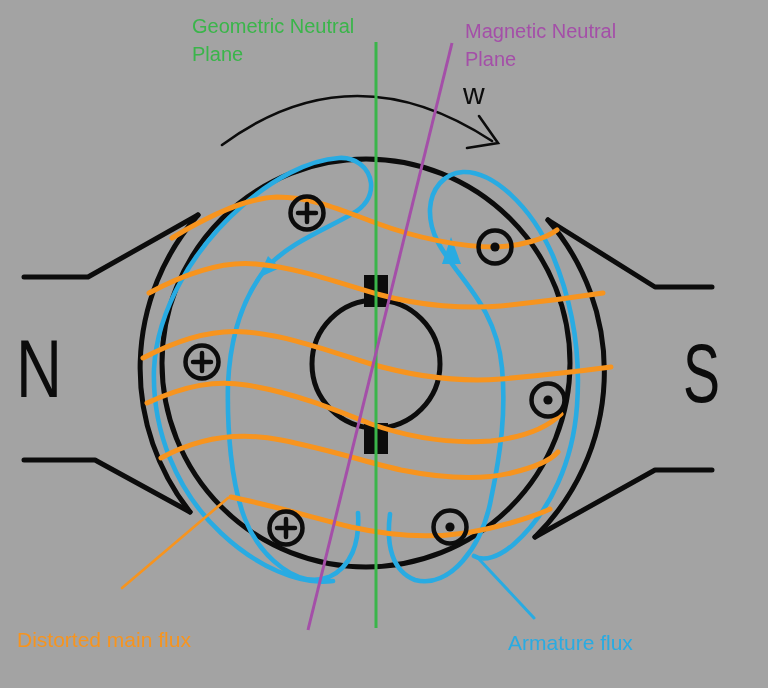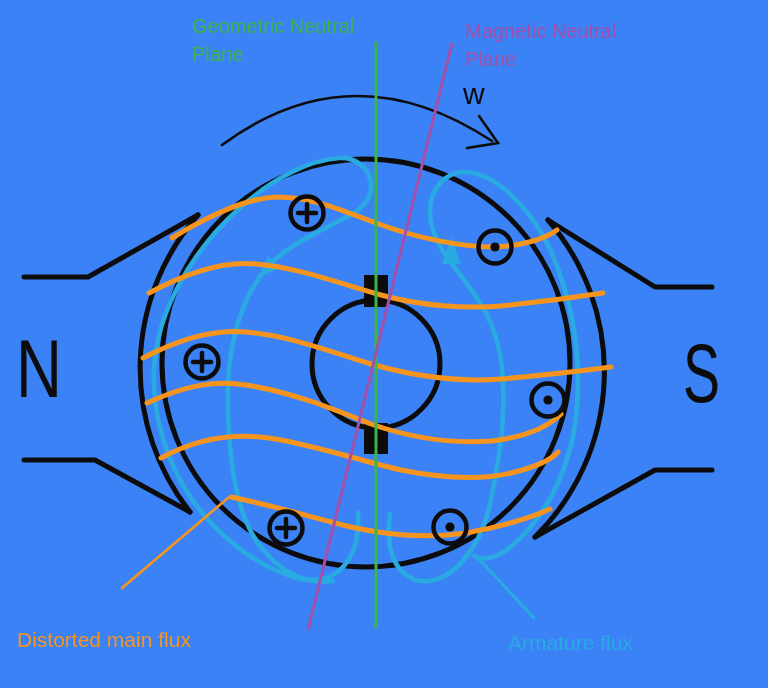--- a/index.html
+++ b/index.html
@@ -1,16 +1,16 @@
 <!DOCTYPE html>
 <html><head>
 <meta charset="utf-8">
 <style>
   html,body{margin:0;padding:0;background:#ffffff;}
-  #stage{position:relative;width:768px;height:688px;background:#3b82f6;overflow:hidden;
+  #stage{position:relative;width:768px;height:688px;background:#a3a3a3;overflow:hidden;
          font-family:"Liberation Sans", sans-serif;}
   svg{position:absolute;left:0;top:0;}
   text{font-family:"Liberation Sans", sans-serif;}
 </style>
 </head>
 <body>
 
 <div id="stage">
 <svg width="768" height="688" viewBox="0 0 768 688">
 

